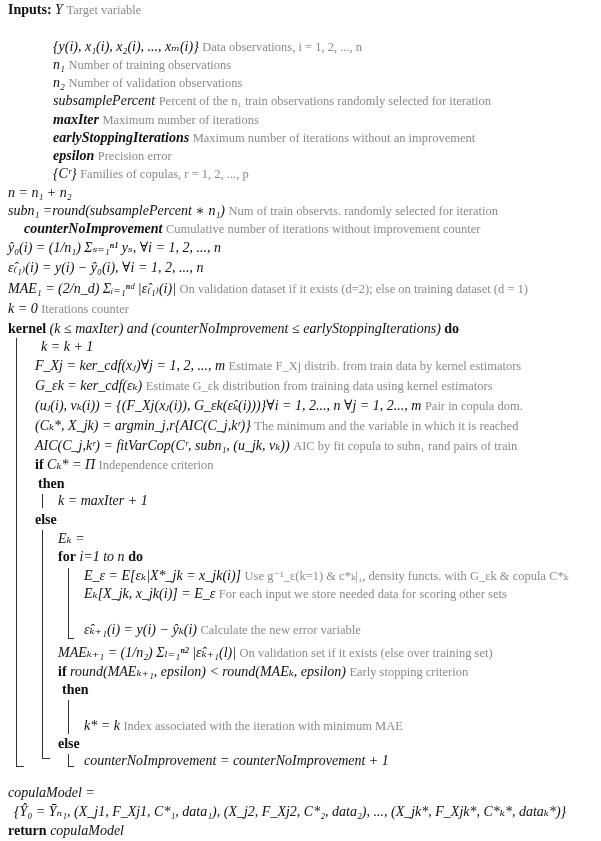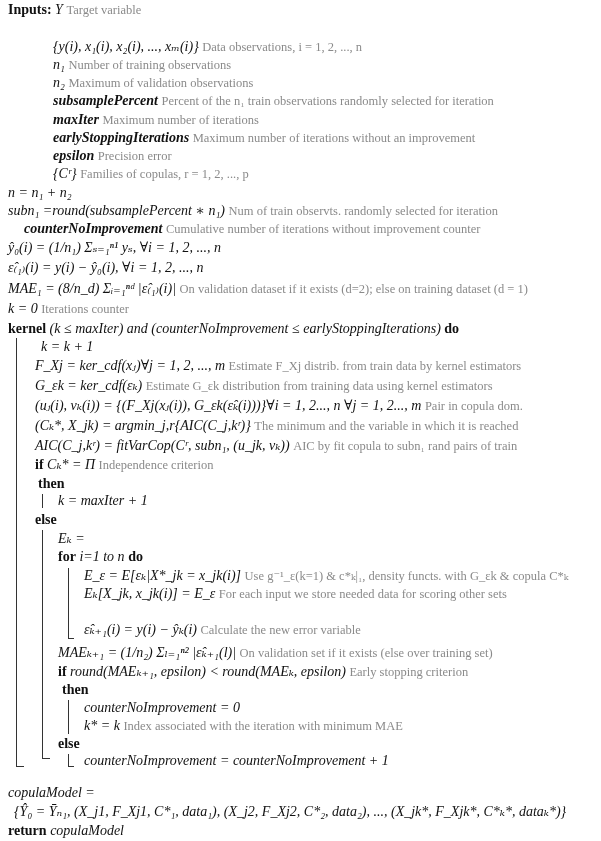--- a/index.html
+++ b/index.html
@@ -27,24 +27,24 @@
   <div class="line" style="left:53px;top:38px;">
     <span class="m">{y(i), x₁(i), x₂(i), ..., xₘ(i)}</span>
     <span class="cm">Data observations, i = 1, 2, ..., n</span>
   </div>
   <div class="line" style="left:53px;top:56px;">
     <span class="m">n₁</span>
     <span class="cm">Number of training observations</span>
   </div>
   <div class="line" style="left:53px;top:74px;">
     <span class="m">n₂</span>
-    <span class="cm">Maximum of validation observations</span>
+    <span class="cm">Number of validation observations</span>
   </div>
   <div class="line" style="left:53px;top:92px;">
-    <span class="m" style="font-weight:bold">subsamplePercent</span>
+    <span class="m" style="font-weight:normal">subsamplePercent</span>
     <span class="cm">Percent of the n₁ train observations randomly selected for iteration</span>
   </div>
   <div class="line" style="left:53px;top:111px;">
     <span class="m" style="font-weight:bold">maxIter</span>
     <span class="cm">Maximum number of iterations</span>
   </div>
   <div class="line" style="left:53px;top:129px;">
     <span class="m" style="font-weight:bold">earlyStoppingIterations</span>
     <span class="cm">Maximum number of iterations without an improvement</span>
   </div>
@@ -68,21 +68,21 @@
     <span class="m" style="font-weight:bold">counterNoImprovement</span>
     <span class="cm">Cumulative number of iterations without improvement counter</span>
   </div>
   <div class="line" style="left:8px;top:239px;">
     <span class="m">ŷ₀(i) = (1/n₁) Σₛ₌₁ⁿ¹ yₛ, ∀i = 1, 2, ..., n</span>
   </div>
   <div class="line" style="left:8px;top:259px;">
     <span class="m">ε̂₍₁₎(i) = y(i) − ŷ₀(i), ∀i = 1, 2, ..., n</span>
   </div>
   <div class="line" style="left:8px;top:280px;">
-    <span class="m">MAE₁ = (8/n_d) Σᵢ₌₁ⁿᵈ |ε̂₍₁₎(i)|</span>
+    <span class="m">MAE₁ = (2/n_d) Σᵢ₌₁ⁿᵈ |ε̂₍₁₎(i)|</span>
     <span class="cm">On validation dataset if it exists (d=2); else on training dataset (d = 1)</span>
   </div>
   <div class="line" style="left:8px;top:300px;">
     <span class="m">k = 0</span>
     <span class="cm">Iterations counter</span>
   </div>
 
   <div class="line" style="left:8px;top:320px;">
     <span class="kw">kernel</span>
     <span class="m">(k ≤ maxIter) and (counterNoImprovement ≤ earlyStoppingIterations)</span>
@@ -163,23 +163,20 @@
   </div>
   <div class="line" style="left:58px;top:663px;">
     <span class="kw">if</span>
     <span class="m">round(MAEₖ₊₁, epsilon) &lt; round(MAEₖ, epsilon)</span>
     <span class="cm">Early stopping criterion</span>
   </div>
   <div class="line" style="left:62px;top:681px;">
     <span class="kw">then</span>
   </div>
   <div class="vbar" style="left:68px;top:700px;height:34px;"></div>
-  <div class="line" style="left:84px;top:699px;">
-    <span class="m">counterNoImprovement = 0</span>
-  </div>
   <div class="line" style="left:84px;top:717px;">
     <span class="m">k* = k</span>
     <span class="cm">Index associated with the iteration with minimum MAE</span>
   </div>
   <div class="line" style="left:58px;top:735px;">
     <span class="kw">else</span>
   </div>
   <div class="vbar" style="left:68px;top:754px;height:12px;"></div>
   <div class="hbar" style="left:68px;top:766px;width:6px;"></div>
   <div class="line" style="left:84px;top:752px;">

